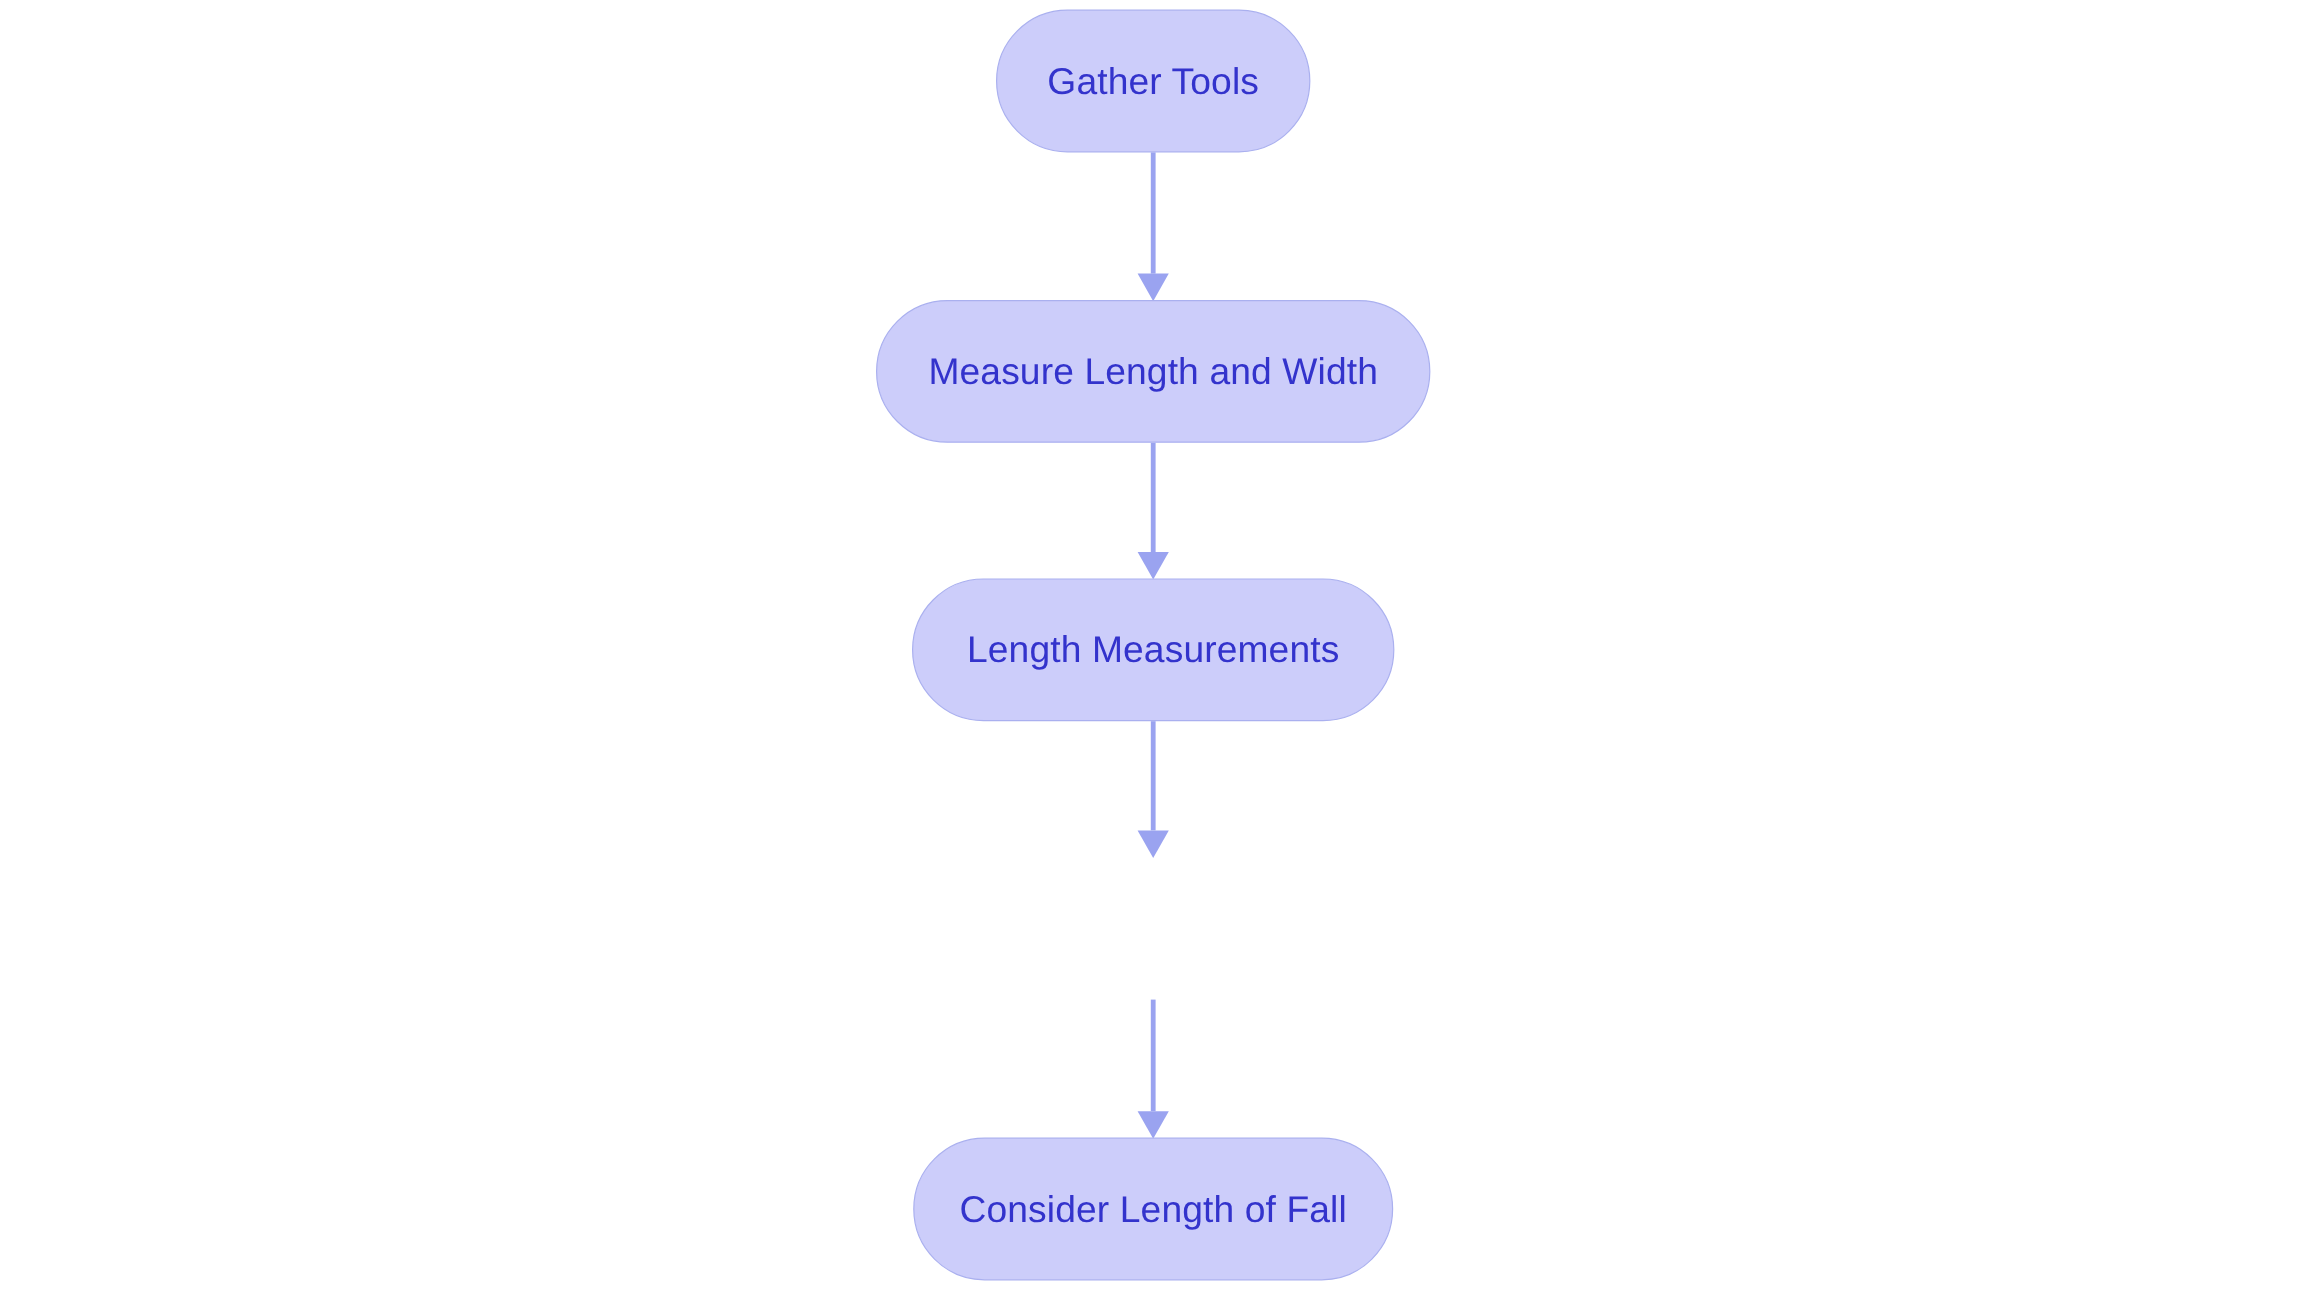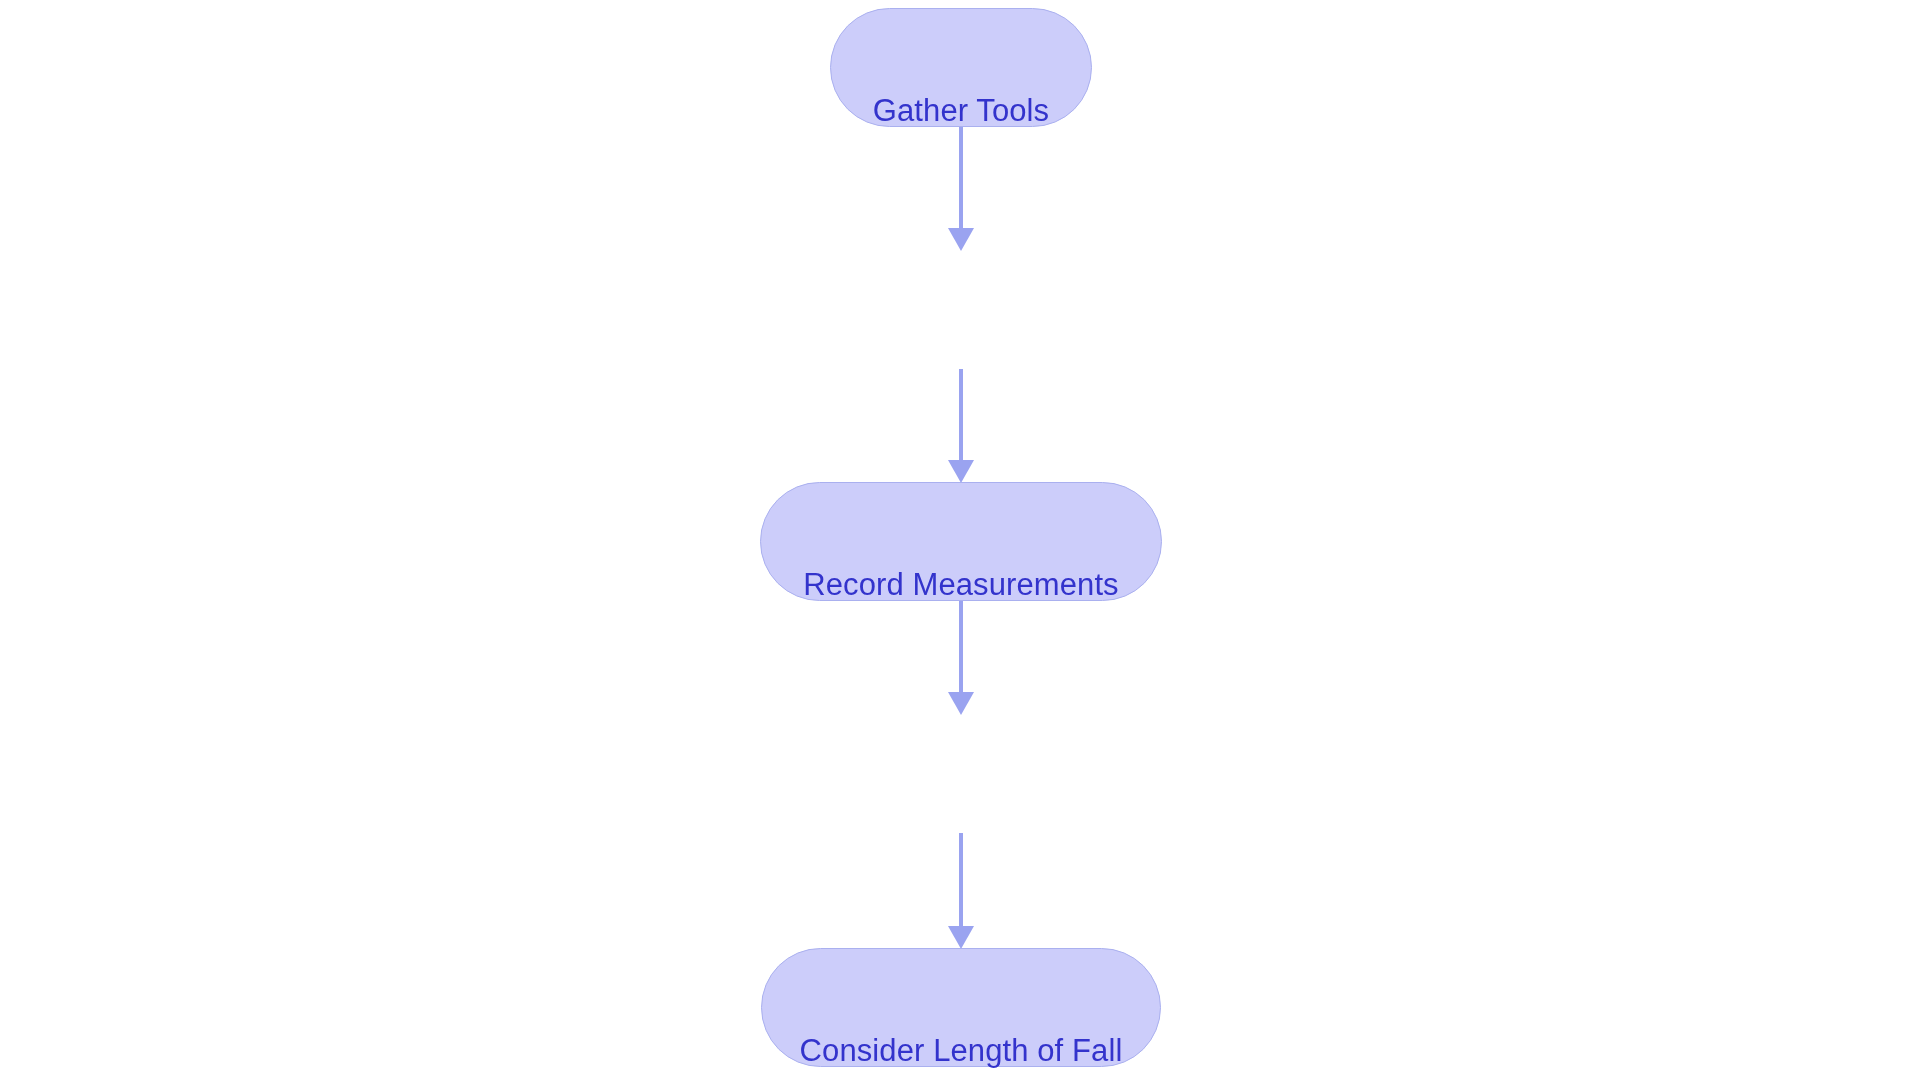--- a/index.html
+++ b/index.html
@@ -24,21 +24,21 @@
 
   
   .node {
     position: absolute;
     box-sizing: border-box;
     height: 119px;
     background: #cccdfa;
     border: 1px solid #aab0ef;
     border-radius: 60px;
     display: flex;
-    align-items: flex-end;
+    align-items: center;
     justify-content: center;
     transform: translateX(-50%);
   }
   .node-label {
     color: #3333cc;
     font-family: "Liberation Sans", "DejaVu Sans", sans-serif;
     font-size: 31px;
     font-weight: 400;
     letter-spacing: 0.1px;
     white-space: nowrap;
@@ -95,28 +95,31 @@
 
   <div class="node node-1">
     <span class="node-label">Gather Tools</span>
   </div>
 
   <div class="connector connector-1">
     <div class="conn-line"></div>
     <div class="conn-head"></div>
   </div>
 
+  <div class="node node-2">
+    <span class="node-label">Measure Length and Width</span>
+  </div>
 
   <div class="connector connector-2">
     <div class="conn-line"></div>
     <div class="conn-head"></div>
   </div>
 
   <div class="node node-3">
-    <span class="node-label">Record Measurements</span>
+    <span class="node-label">Length Measurements</span>
   </div>
 
   <div class="connector connector-3">
     <div class="conn-line"></div>
     <div class="conn-head"></div>
   </div>
 
 
   <div class="connector connector-4">
     <div class="conn-line"></div>

